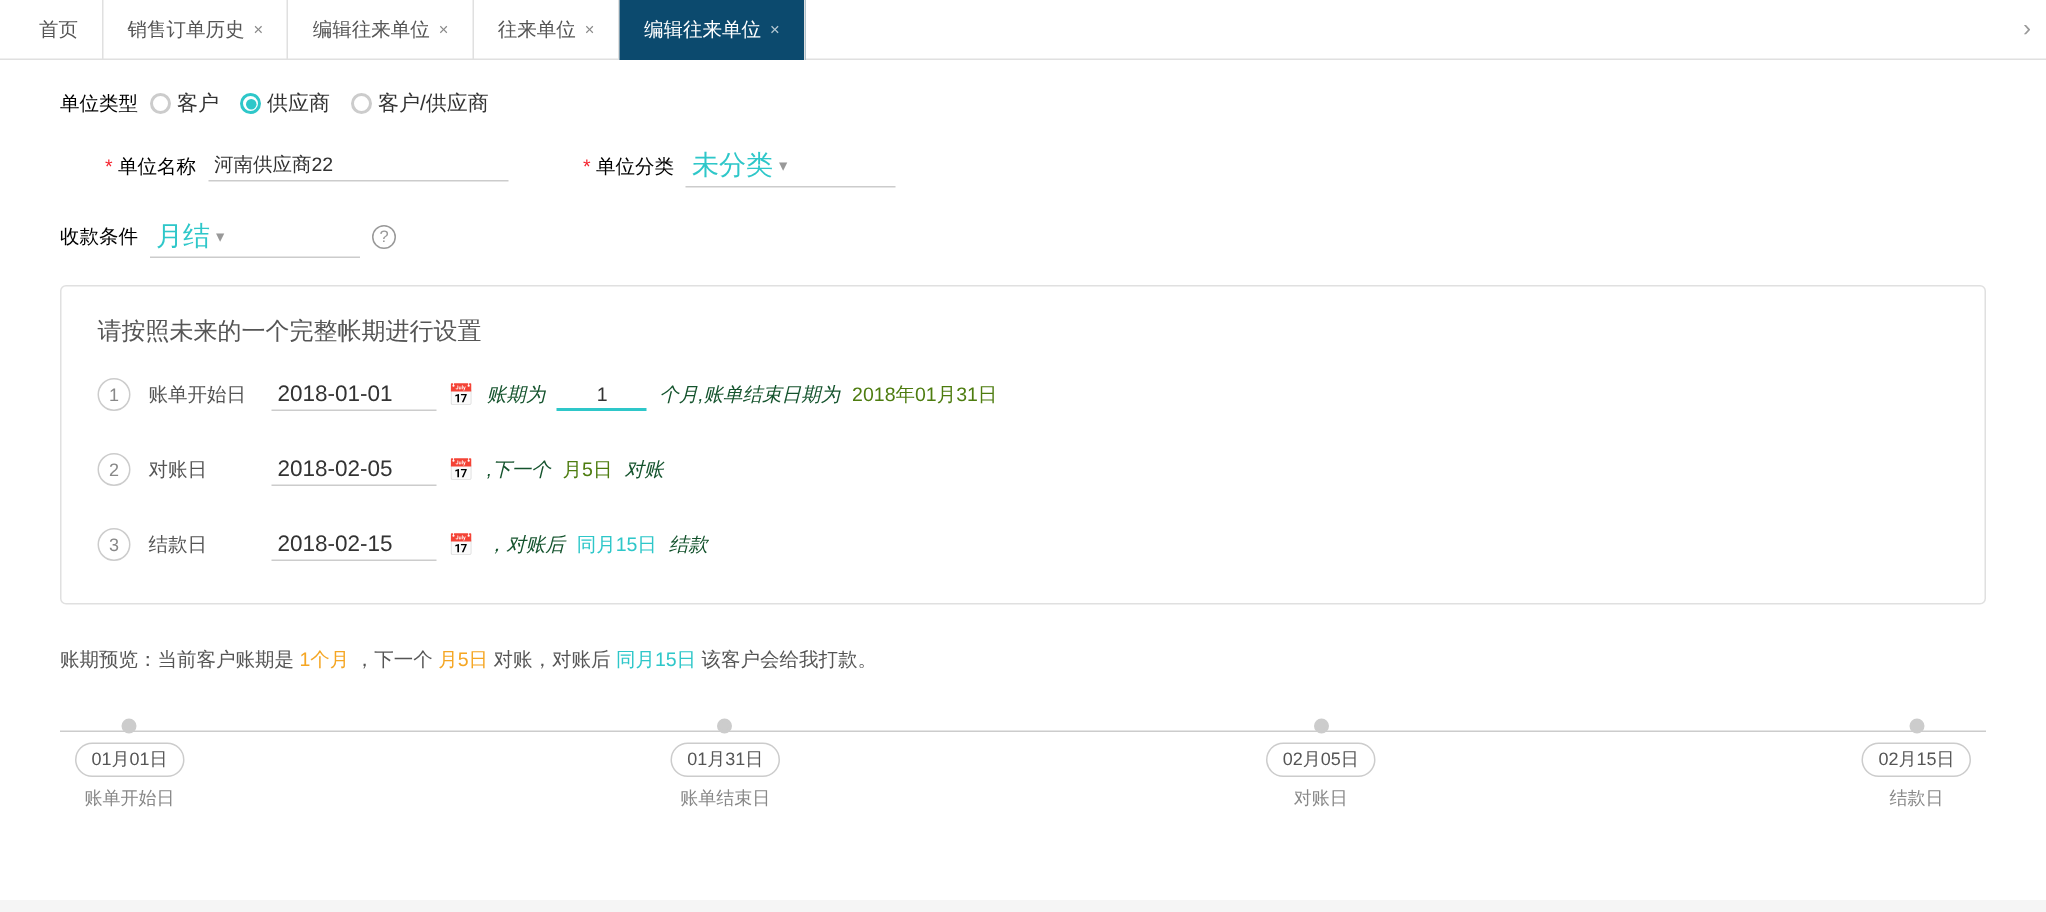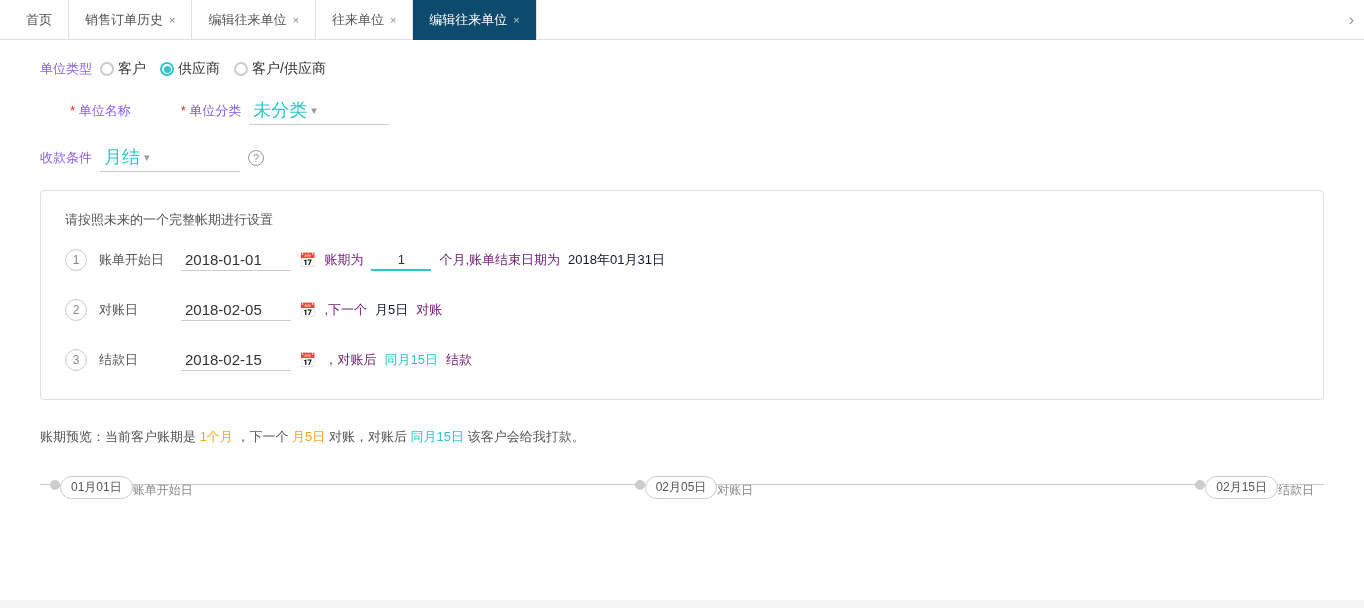--- a/index.html
+++ b/index.html
@@ -57,21 +57,21 @@
       align-items: center;
       margin-bottom: 18px;
       gap: 20px;
     }
     .field-group {
       display: flex;
       align-items: center;
       gap: 8px;
     }
     .field-label {
-      color: #8b5cf6;
+      color: #000000;
       font-size: 13px;
       white-space: nowrap;
     }
     .field-label.required::before {
       content: '* ';
       color: #f5222d;
     }
     .radio-group {
       display: flex;
       align-items: center;
@@ -146,21 +146,21 @@
     }
 
     
     .card-section {
       border: 1px solid #e0e0e0;
       border-radius: 4px;
       padding: 20px 24px;
       margin-bottom: 16px;
     }
     .card-title {
-      font-size: 13px;
+      font-size: 16px;
       color: #555;
       margin-bottom: 20px;
     }
 
     
     .step-row {
       display: flex;
       align-items: center;
       margin-bottom: 28px;
       gap: 12px;
@@ -183,24 +183,25 @@
       width: 70px;
       flex-shrink: 0;
     }
     .step-input-group {
       display: flex;
       align-items: center;
       gap: 8px;
     }
     .step-inline-text {
       font-size: 13px;
-      color: #701a75;
+      color: #14532d;
+      font-style: italic;
     }
     .step-inline-highlight {
-      color: #0f172a;
+      color: #4d7c0f;
       font-size: 13px;
     }
     .step-inline-highlight.teal {
       color: #2ec7c9;
     }
     .month-input {
       border: none;
       border-bottom: 2px solid #2ec7c9;
       outline: none;
       width: 60px;
@@ -243,21 +244,21 @@
       background: #ccc;
     }
     .timeline-nodes {
       display: flex;
       justify-content: space-between;
       position: relative;
       padding: 0 10px;
     }
     .timeline-node {
       display: flex;
-      flex-direction: row;
+      flex-direction: column;
       align-items: center;
       position: relative;
     }
     .node-dot {
       width: 10px;
       height: 10px;
       border-radius: 50%;
       background: #ccc;
       border: 2px solid #ccc;
       margin-bottom: 6px;
@@ -328,20 +329,21 @@
           <div class="radio-circle"></div>
           <span>客户/供应商</span>
         </div>
       </div>
     </div>
   </div>
 
   <div class="form-row">
     <div class="field-group" style="margin-left:30px;">
       <span class="field-label required">单位名称</span>
+      <input class="text-input unit-name-input" type="text" value="河南供应商22" style="">
     </div>
     <div class="field-group" style="margin-left:30px;">
       <span class="field-label required">单位分类</span>
       <div class="dropdown-trigger">
         <span class="value">未分类</span>
         <span class="chevron-down">▾</span>
       </div>
     </div>
   </div>
 
@@ -411,20 +413,25 @@
   <div class="timeline-container">
     <div class="timeline-line"></div>
     <div class="timeline-nodes">
       <div class="timeline-node">
         <div class="node-dot"></div>
         <div class="node-badge">01月01日</div>
         <div class="node-label-text">账单开始日</div>
       </div>
       <div class="timeline-node">
         <div class="node-dot"></div>
+        <div class="node-badge">01月31日</div>
+        <div class="node-label-text">账单结束日</div>
+      </div>
+      <div class="timeline-node">
+        <div class="node-dot"></div>
         <div class="node-badge">02月05日</div>
         <div class="node-label-text">对账日</div>
       </div>
       <div class="timeline-node">
         <div class="node-dot"></div>
         <div class="node-badge">02月15日</div>
         <div class="node-label-text">结款日</div>
       </div>
     </div>
   </div>

